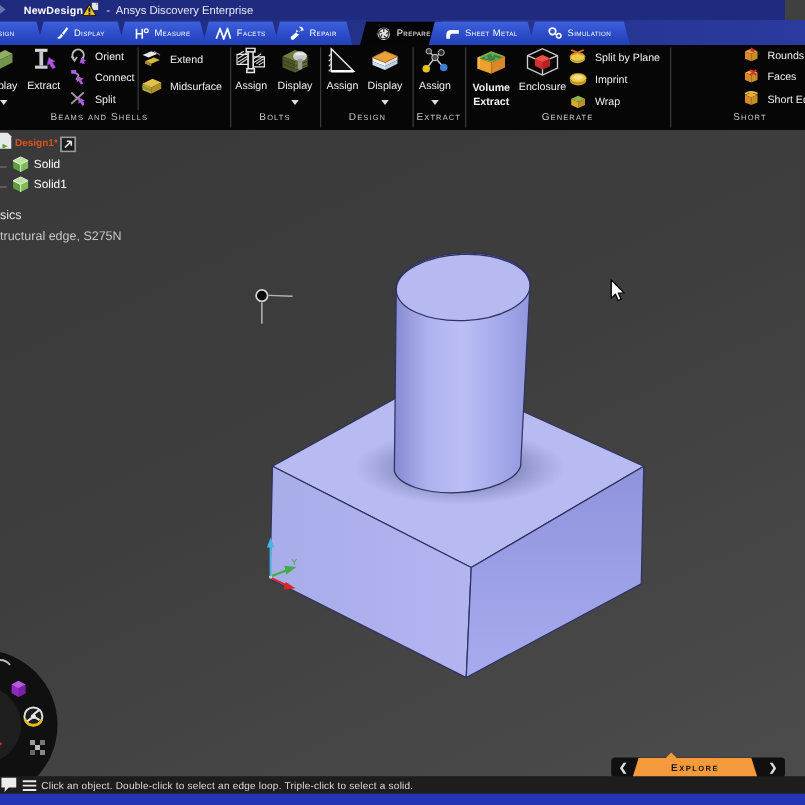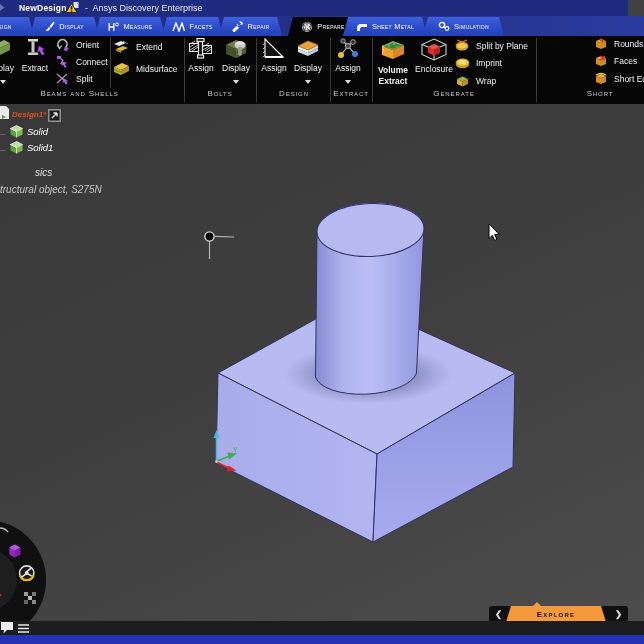--- a/index.html
+++ b/index.html
@@ -19,21 +19,21 @@
 .gsep{position:absolute;top:2px;width:1px;height:64px;background:#3a3a3a;}
 .big{position:absolute;text-align:center;font-size:8.5px;color:#f0f0f0;}
 .big .lbl{margin-top:1px;}
 .sm{position:absolute;display:flex;align-items:center;font-size:8.5px;color:#f0f0f0;white-space:nowrap;}
 .sm .ic{margin-right:6px;display:inline-flex;}
 .glabel{position:absolute;top:53px;font-size:8px;color:#cbcbcb;font-variant:small-caps;letter-spacing:.9px;text-align:center;white-space:nowrap;transform:translateX(-50%);}
 .darr{position:absolute;width:0;height:0;border-left:3px solid transparent;border-right:3px solid transparent;border-top:4px solid #e0e0e0;}
 
 #viewport{left:0;top:104px;width:644px;height:518px;background:linear-gradient(155deg,#393939 0%,#3e3e3e 45%,#4c4c4c 100%);}
 
-.treetxt{position:absolute;color:#fff;font-size:9.5px;white-space:nowrap;font-style:italic;}
+.treetxt{position:absolute;color:#fff;font-size:9.5px;white-space:nowrap;}
 
 #statusbar{left:0;top:621px;width:644px;height:14px;background:#1d1d1d;color:#dcdcdc;font-size:8px;letter-spacing:0.18px;}
 #bluebar{left:0;top:635px;width:644px;height:9px;background:#2333b4;}
 
 #explorebar{left:489px;top:606px;width:139px;height:16px;background:#101010;border-radius:3px;}
 #exploretrap{position:absolute;left:17px;top:0;width:100px;height:16px;background:#f49a3c;clip-path:polygon(5px 0,calc(100% - 5px) 0,100% 100%,0 100%);display:flex;align-items:center;justify-content:center;color:#111;font-size:8px;font-weight:bold;font-variant:small-caps;letter-spacing:1.2px;}
 .chev{position:absolute;top:3px;color:#dddddd;font-size:8.5px;font-weight:bold;}
 </style>
 </head>
 <body>
@@ -350,22 +350,22 @@
 
 <div class="treetxt" style="left:0px;top:144px;color:#8a8a8a;">–</div>
 <svg class="abs" style="left:10px;top:141px;" width="13" height="13">
     <polygon points="6.5,0.5 12.5,3.5 6.5,6.5 0.5,3.5" fill="#b8e498"></polygon>
     <polygon points="0.5,3.5 6.5,6.5 6.5,12.5 0.5,9.5" fill="#5f9e3c"></polygon>
     <polygon points="6.5,6.5 12.5,3.5 12.5,9.5 6.5,12.5" fill="#7dbb55"></polygon>
     <path d="M6.5 0.5 L12.5 3.5 L6.5 6.5 L0.5 3.5 Z M0.5 3.5 L6.5 6.5 L6.5 12.5" fill="none" stroke="#e8e8e8" stroke-width="0.8"></path>
   </svg>
 <div class="treetxt" style="left:27px;top:142px;">Solid1</div>
 
-<div class="treetxt" style="left:0px;top:167px;color:#e2e2e2;font-size:10px;margin-left:35px;">sics</div>
-<div class="treetxt" style="left:0px;top:184px;color:#c6c6c6;font-size:10px;">tructural object, S275N</div>
+<div class="treetxt" style="left:0px;top:167px;color:#e2e2e2;font-size:10px;">sics</div>
+<div class="treetxt" style="left:0px;top:184px;color:#c6c6c6;font-size:10px;">tructural edge, S275N</div>
 
 <svg class="abs" id="scene" style="left:0;top:104px;" width="644" height="518" viewBox="0 104 644 518" preserveAspectRatio="none">
 <defs>
 <linearGradient id="gleft" x1="0" y1="0" x2="1" y2="0">
         <stop offset="0" stop-color="#a8ace9"></stop>
         <stop offset="1" stop-color="#b2b5f0"></stop>
       </linearGradient>
 <linearGradient id="gright" x1="0" y1="0" x2="0" y2="1">
         <stop offset="0" stop-color="#8e93dc"></stop>
         <stop offset="1" stop-color="#a8abee"></stop>
@@ -451,14 +451,15 @@
 
 <div class="abs" id="statusbar">
   <svg class="abs" style="left:1px;top:1px" width="13" height="12">
       <path d="M0 0 H12 V8 H6 L2.5 11.5 L3 8 H0 Z" fill="#ececec"></path>
     </svg>
   <svg class="abs" style="left:18px;top:3px" width="12" height="9">
       <g stroke="#e8e8e8" stroke-width="1.5">
         <path d="M0 1 H11 M0 4.5 H11 M0 8 H11"></path>
       </g>
     </svg>
+  <div class="abs" style="left:33px;top:3px;">Click an object. Double-click to select an edge loop. Triple-click to select a solid.</div>
 </div>
 <div class="abs" id="bluebar"></div>
 
 </body></html>

